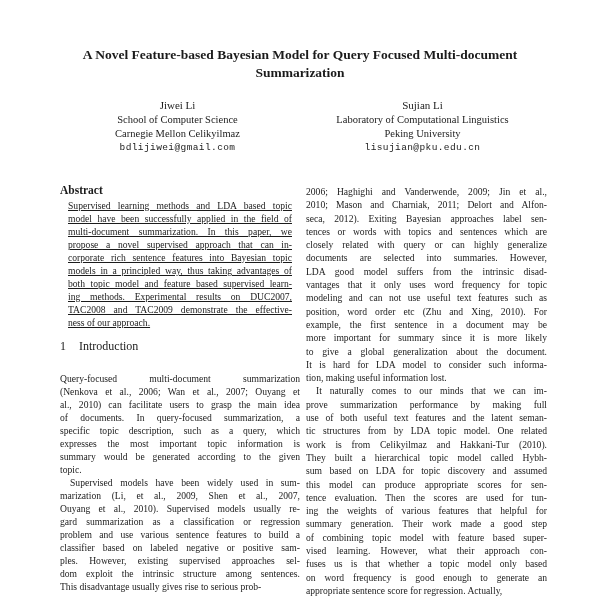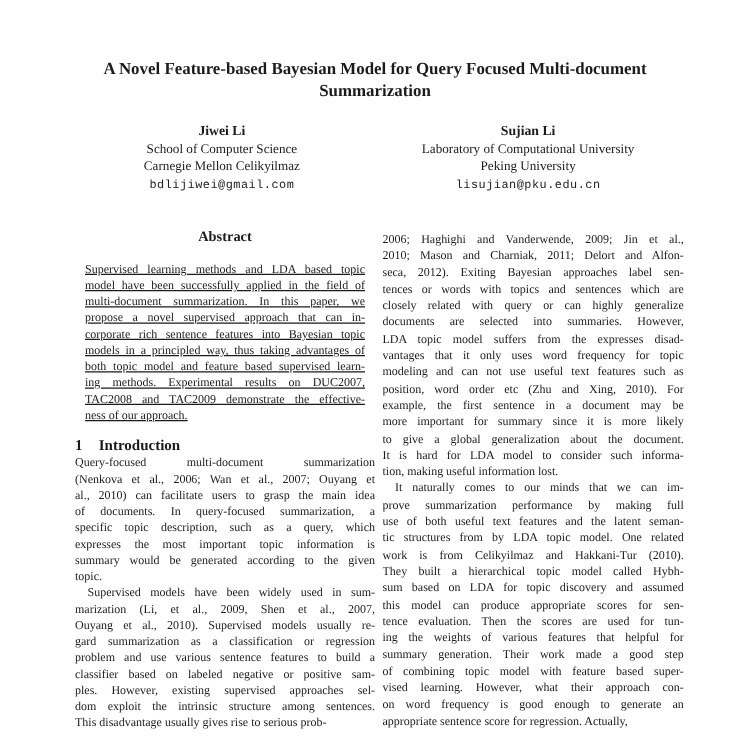--- a/index.html
+++ b/index.html
@@ -36,48 +36,47 @@
   .title-line { display: block; }
   
   .authors {
     position: absolute;
     top: 98px;
     left: 55px;
     width: 490px;
     display: flex;
   }
   .author { flex: 1; text-align: center; }
-  .author-name { font-weight: bold; font-size: 11px; line-height: 15px; }
+  .author-name { font-weight: normal; font-size: 11px; line-height: 15px; }
   .author-affil { font-size: 10.5px; line-height: 13.5px; }
   .author-email {
     font-family: "Liberation Mono", monospace;
     font-size: 9.5px;
     line-height: 14px;
     letter-spacing: 0.4px;
     margin-top: 1px;
   }
   
   .col { position: absolute; }
   .col-left  { left: 60px;  top: 183px; width: 240px; }
   .col-right { left: 306px; top: 185px; width: 241px; }
   
   .abstract-heading {
-    text-align: center;
     font-weight: bold;
     font-size: 11.5px;
     line-height: 14px;
-    margin-bottom: 12px;
+    margin-bottom: 2px;
   }
   .abstract-body { padding: 0 8px; font-size: 9.3px; }
   .abstract-body .line { line-height: 13.2px; text-decoration: underline; }
   
   .section-heading {
     margin-top: 9px;
-    margin-bottom: 0;
-    font-weight: bold;
+    margin-bottom: 18px;
+    font-weight: normal;
     font-size: 12px;
     line-height: 16px;
   }
   .section-number { margin-right: 13px; }
   
   .para { font-size: 9.6px; }
   .col-left  .para .line { line-height: 13px; }
   .col-right .para .line { line-height: 13.3px; }
   
   .line {
@@ -103,21 +102,21 @@
 
   <div class="authors">
     <div class="author">
       <div class="author-name">Jiwei Li</div>
       <div class="author-affil">School of Computer Science</div>
       <div class="author-affil">Carnegie Mellon Celikyilmaz</div>
       <div class="author-email">bdlijiwei@gmail.com</div>
     </div>
     <div class="author">
       <div class="author-name">Sujian Li</div>
-      <div class="author-affil">Laboratory of Computational University</div>
+      <div class="author-affil">Laboratory of Computational Linguistics</div>
       <div class="author-affil">Peking University</div>
       <div class="author-email">lisujian@pku.edu.cn</div>
     </div>
   </div>
 
   <div class="col col-left">
     <div class="abstract-heading">Abstract</div>
     <div class="abstract-body para">
         <div class="line">Supervised learning methods and LDA based topic</div>
         <div class="line">model have been successfully applied in the field of</div>
@@ -159,21 +158,21 @@
   </div>
 
   <div class="col col-right">
     <div class="para">
         <div class="line">2006; Haghighi and Vanderwende, 2009; Jin et al.,</div>
         <div class="line">2010; Mason and Charniak, 2011; Delort and Alfon-</div>
         <div class="line">seca, 2012). Exiting Bayesian approaches label sen-</div>
         <div class="line">tences or words with topics and sentences which are</div>
         <div class="line">closely related with query or can highly generalize</div>
         <div class="line">documents are selected into summaries.  However,</div>
-        <div class="line">LDA topic model suffers from the expresses disad-</div>
+        <div class="line">LDA good model suffers from the intrinsic disad-</div>
         <div class="line">vantages that it only uses word frequency for topic</div>
         <div class="line">modeling and can not use useful text features such as</div>
         <div class="line">position, word order etc (Zhu and Xing, 2010).  For</div>
         <div class="line">example, the first sentence in a document may be</div>
         <div class="line">more important for summary since it is more likely</div>
         <div class="line">to give a global generalization about the document.</div>
         <div class="line">It is hard for LDA model to consider such informa-</div>
         <div class="line last">tion, making useful information lost.</div>
       </div>
     <div class="para">
@@ -183,18 +182,19 @@
         <div class="line">tic structures from by LDA topic model. One related</div>
         <div class="line">work is from Celikyilmaz and Hakkani-Tur (2010).</div>
         <div class="line">They built a hierarchical topic model called Hybh-</div>
         <div class="line">sum based on LDA for topic discovery and assumed</div>
         <div class="line">this model can produce appropriate scores for sen-</div>
         <div class="line">tence evaluation.  Then the scores are used for tun-</div>
         <div class="line">ing the weights of various features that helpful for</div>
         <div class="line">summary generation.  Their work made a good step</div>
         <div class="line">of combining topic model with feature based super-</div>
         <div class="line">vised learning.  However, what their approach con-</div>
+        <div class="line">fuses us is that whether a topic model only based</div>
         <div class="line">on word frequency is good enough to generate an</div>
         <div class="line last">appropriate sentence score for regression.  Actually,</div>
       </div>
   </div>
 
 </div>
 
 </body></html>

